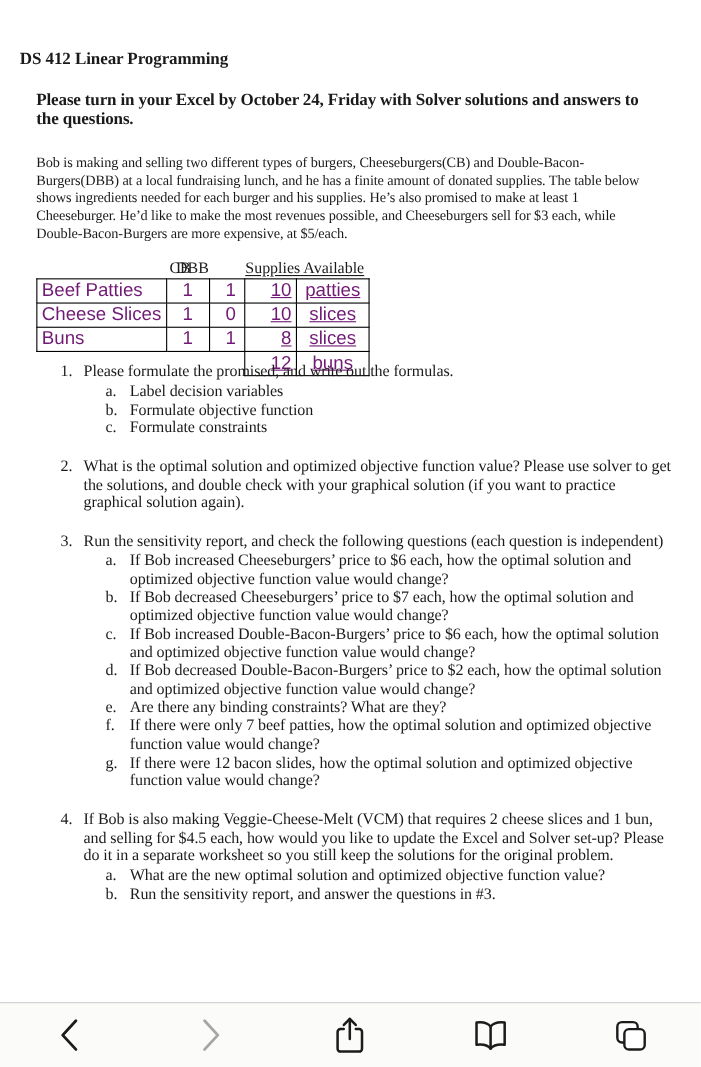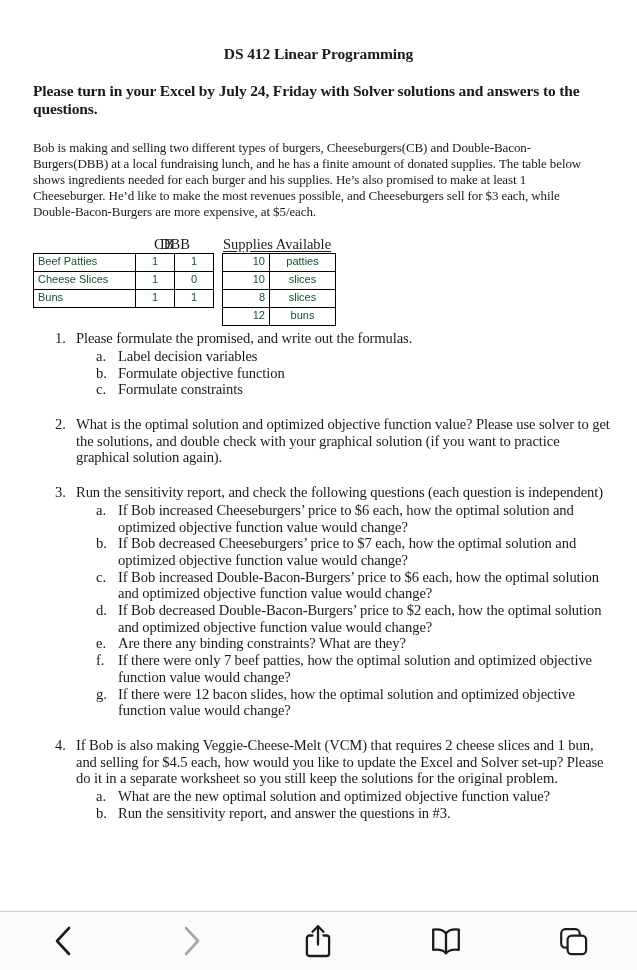--- a/index.html
+++ b/index.html
@@ -44,21 +44,21 @@
     left: 0;
     top: 0;
     width: 637px;
     height: 911px;
     background: #ffffff;
     box-sizing: border-box;
     padding: 0 18px;
   }
 
   .doc-title {
-    text-align: center;
+    text-align: left;
     font-weight: bold;
     font-size: 15.5px;
     margin: 41px 0 0 0;
     padding-top: 4px;
     letter-spacing: -0.1px;
   }
 
   .intro-bold {
     font-weight: bold;
     font-size: 15.5px;
@@ -93,36 +93,36 @@
     left: 205px;
     top: 0px;
     text-decoration: underline;
     text-underline-offset: 1.5px;
   }
 
   table.grid {
     position: absolute;
     border-collapse: collapse;
     font-family: "Liberation Sans", sans-serif;
-    font-size: 11px;
-    color: #14532d;
+    font-size: 17px;
+    color: #701a75;
     background: #fff;
   }
   table.grid td {
     border: 1px solid #000;
     padding: 1px 4px 2px 4px;
     height: 14px;
     line-height: 1.05;
     white-space: nowrap;
   }
   #tbl-recipe { left: 15px; top: 17px; }
   #tbl-recipe td.rname { width: 93px; text-align: left; }
   #tbl-recipe td.num   { width: 30px; text-align: center; }
 
-  #tbl-supplies { left: 204px; top: 17px; }
+  #tbl-supplies { left: 204px; top: 17px; text-decoration: underline; }
   #tbl-supplies td.qty  { width: 38px; text-align: right; }
   #tbl-supplies td.unit { width: 57px; text-align: center; }
 
   
   #questions {
     margin: 12px 0 0 0;
   }
   .q-item { margin-top: 11px; position: relative; }
   .q-item:first-child { margin-top: 0; }
 
@@ -186,21 +186,21 @@
 <body>
 
 <div id="page-badge">
   <span class="badge-text">1 of 1</span>
 </div>
 
 <div id="doc">
 
   <div class="doc-title">DS 412 Linear Programming</div>
 
-  <div class="intro-bold">Please turn in your Excel by July 24, Friday with Solver solutions and answers to the questions.</div>
+  <div class="intro-bold">Please turn in your Excel by October 24, Friday with Solver solutions and answers to the questions.</div>
 
   <div class="body-para">Bob is making and selling two different types of burgers, Cheeseburgers(CB) and Double-Bacon-Burgers(DBB) at a local fundraising lunch, and he has a finite amount of donated supplies.  The table below shows ingredients needed for each burger and his supplies.  He’s also promised to make at least 1 Cheeseburger.   He’d like to make the most revenues possible, and Cheeseburgers sell for $3 each, while Double-Bacon-Burgers are more expensive, at $5/each.</div>
 
   <div id="tables-row">
 
     <span class="tbl-head" id="hdr-cb">CB</span>
     <span class="tbl-head" id="hdr-dbb">DBB</span>
     <span class="tbl-head" id="hdr-supplies">Supplies Available</span>
 
     <table class="grid" id="tbl-recipe">

